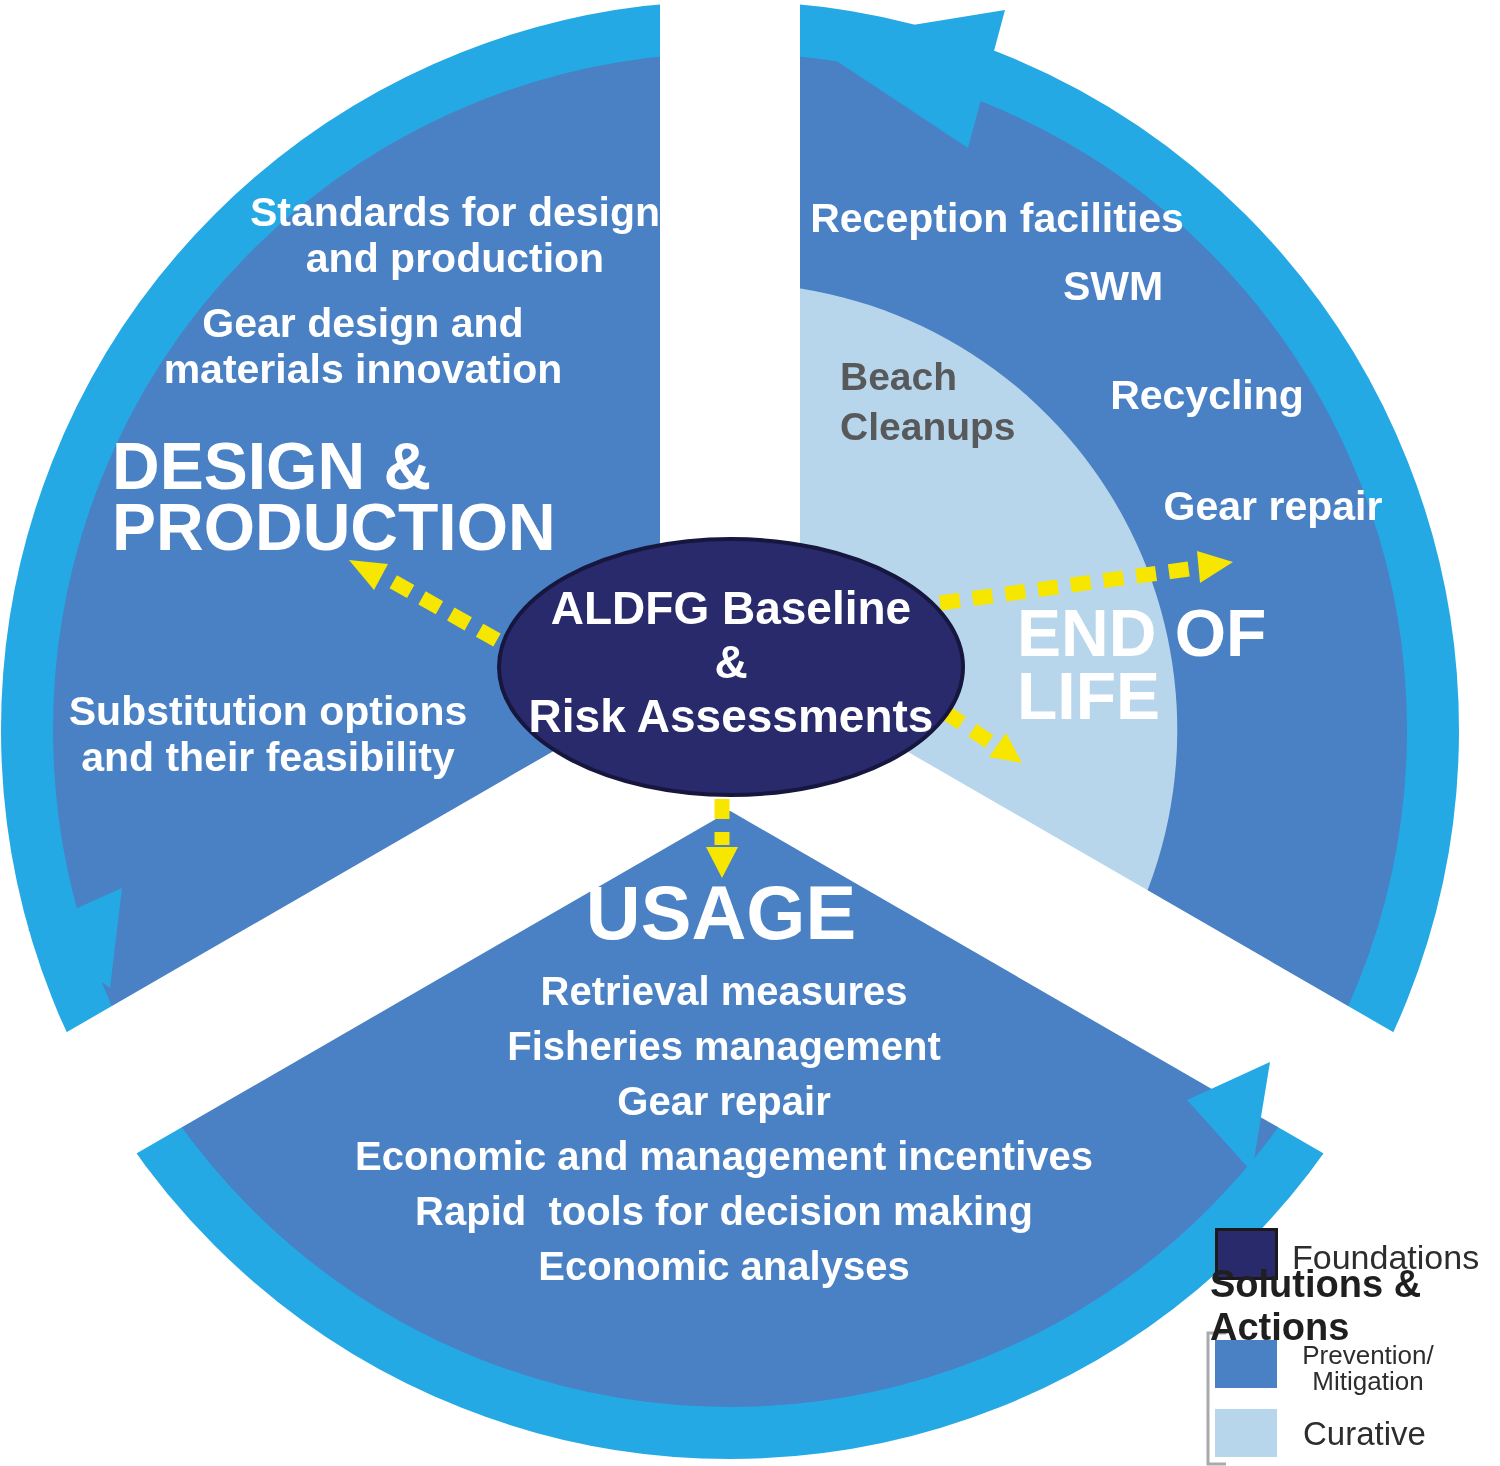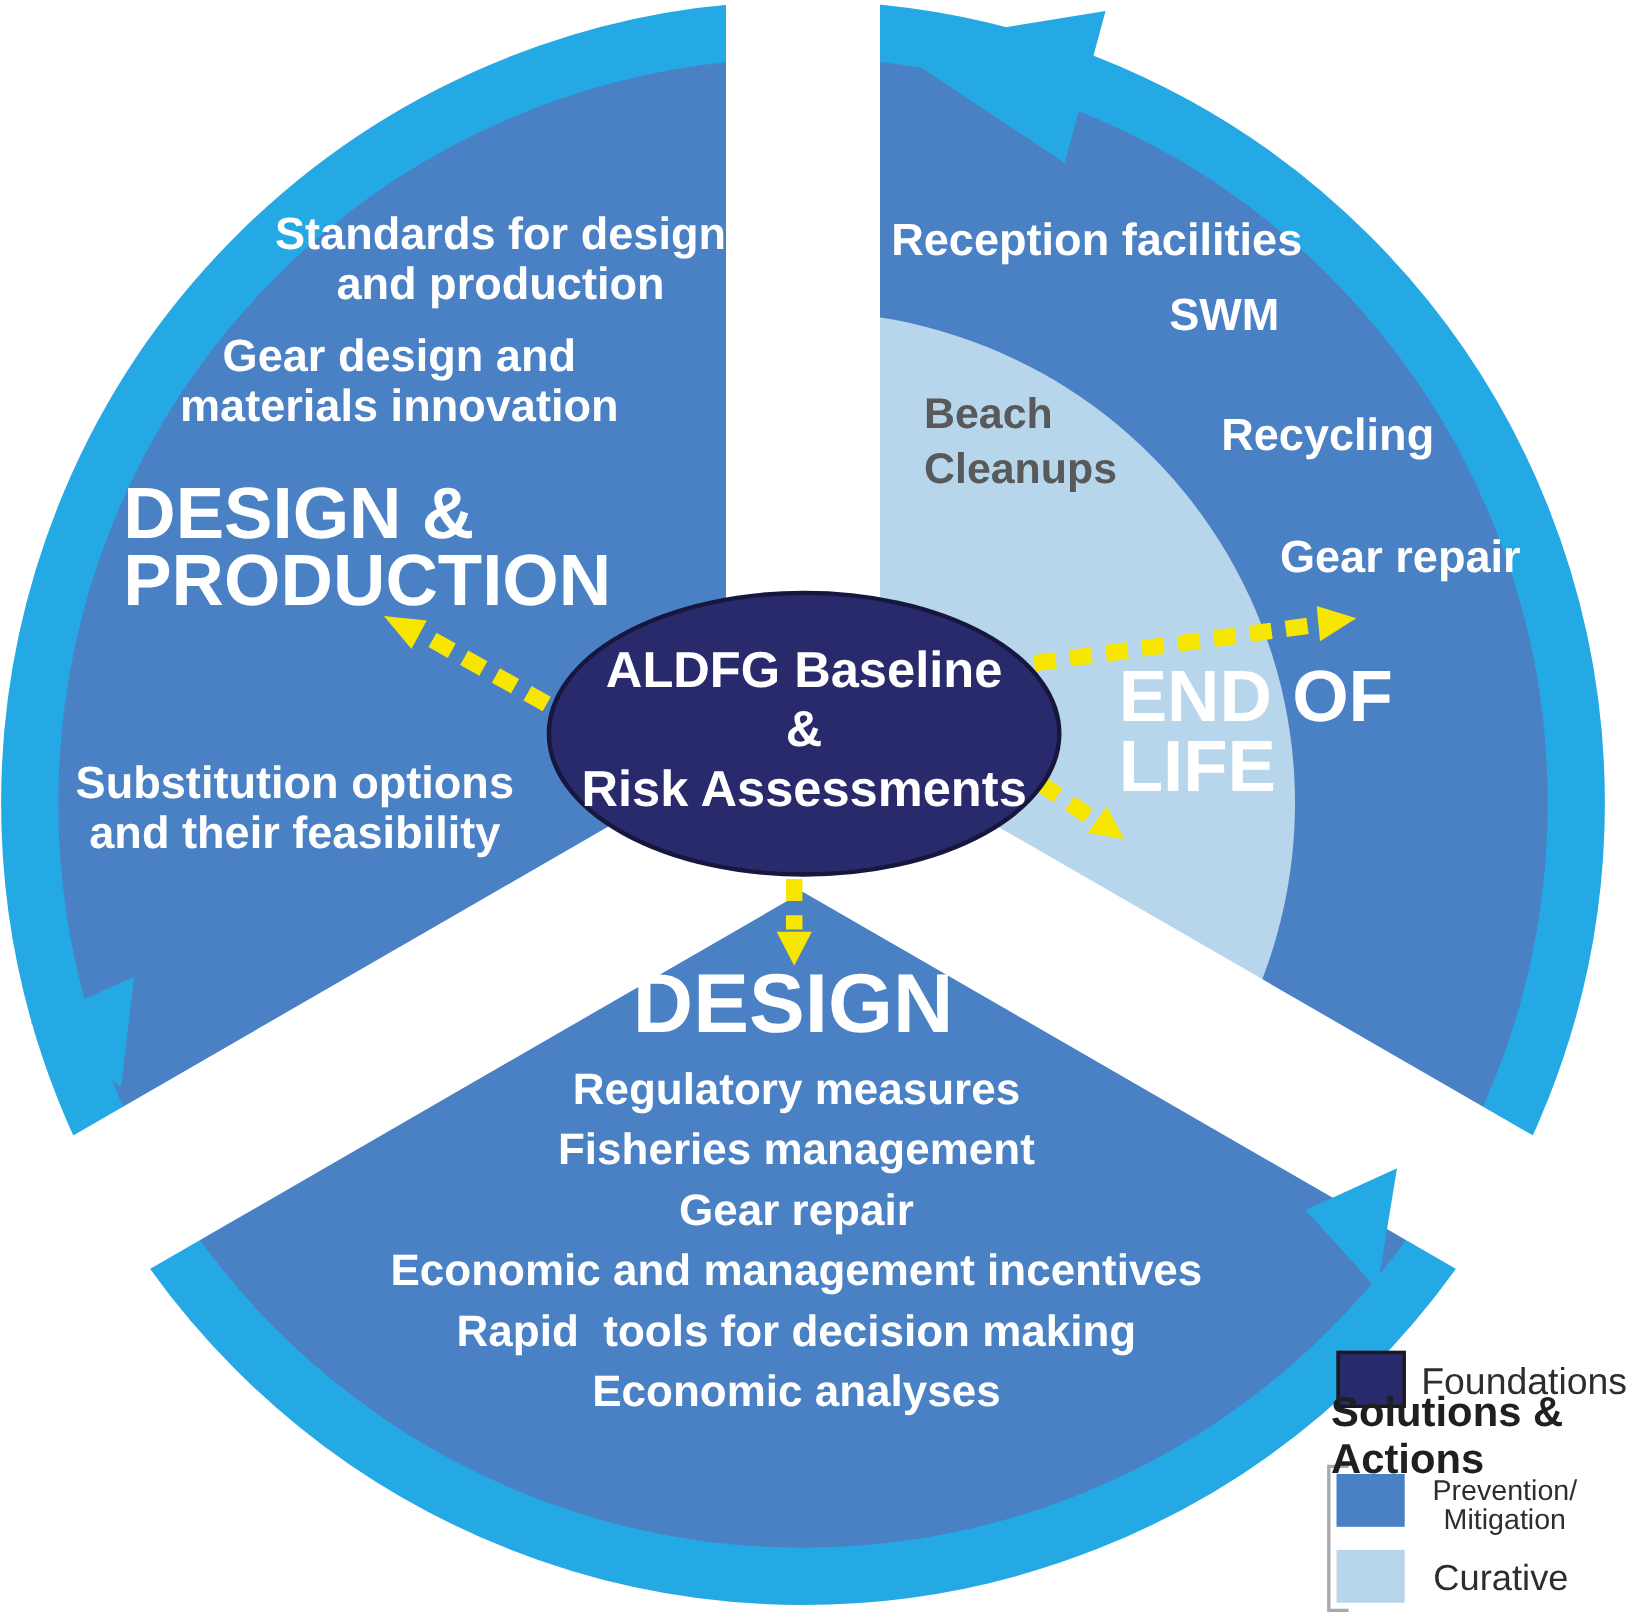--- a/index.html
+++ b/index.html
@@ -83,22 +83,22 @@
 
   <div class="lbl" style="left:997px;top:219px;">Reception facilities</div>
   <div class="lbl" style="left:1113px;top:287px;">SWM</div>
   <div class="lbl gray leftal" style="left:840px;top:402px;">Beach
 Cleanups</div>
   <div class="lbl" style="left:1207px;top:396px;">Recycling</div>
   <div class="lbl" style="left:1273px;top:507px;">Gear repair</div>
   <div class="lbl big leftal" style="left:1017px;top:665px;line-height:0.96;">END OF
 LIFE</div>
 
-  <div class="lbl usage-title" style="left:721px;top:913px;">DESIGN</div>
-  <div class="lbl item" style="left:724px;top:991px;">Regulatory measures</div>
+  <div class="lbl usage-title" style="left:721px;top:913px;">USAGE</div>
+  <div class="lbl item" style="left:724px;top:991px;">Retrieval measures</div>
   <div class="lbl item" style="left:724px;top:1046px;">Fisheries management</div>
   <div class="lbl item" style="left:724px;top:1101px;">Gear repair</div>
   <div class="lbl item" style="left:724px;top:1156px;">Economic and management incentives</div>
   <div class="lbl item" style="left:724px;top:1211px;">Rapid  tools for decision making</div>
   <div class="lbl item" style="left:724px;top:1266px;">Economic analyses</div>
 
   <div class="lbl center-txt" style="left:731px;top:663px;">ALDFG Baseline
 &amp;
 Risk Assessments</div>
 

